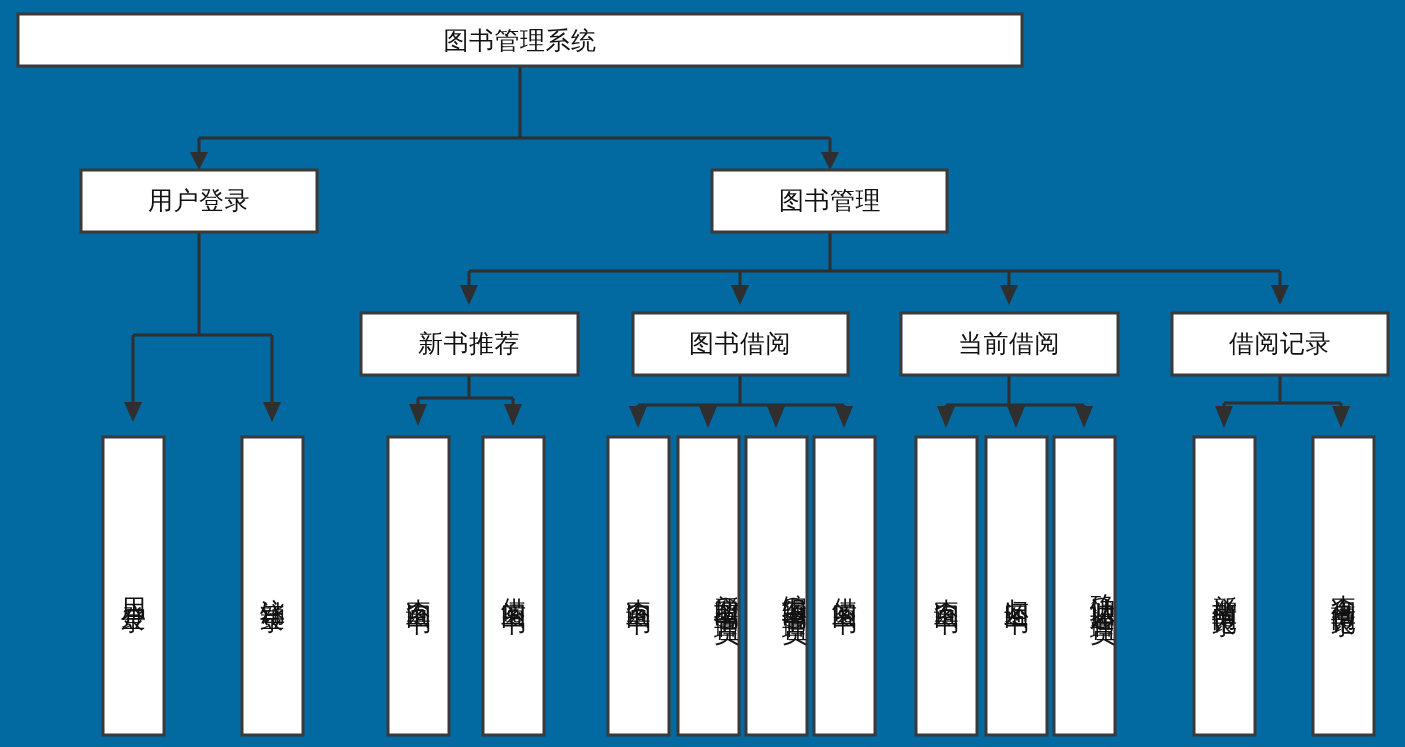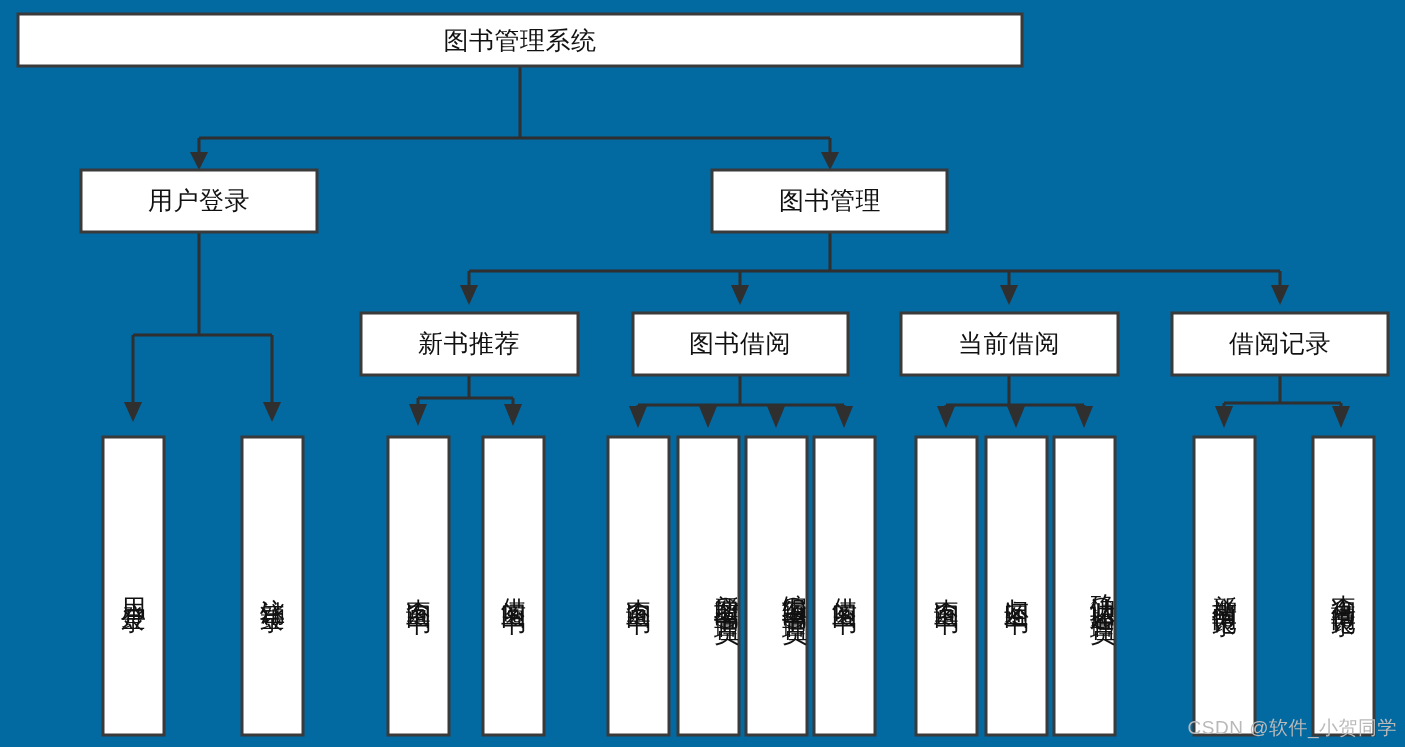--- a/index.html
+++ b/index.html
@@ -206,15 +206,14 @@
   <div class="vlabel-wrap" style="left: 746px; top: 437px; width: 61px; height: 298px; align-items: flex-start; justify-content: center; padding-top: 6px;">编辑图书（管理员）</div>
   <div class="vlabel-wrap" style="left: 814px; top: 437px; width: 61px; height: 298px; align-items: center; justify-content: center;">借阅图书</div>
 
   <div class="vlabel-wrap" style="left: 916px; top: 437px; width: 61px; height: 298px; align-items: center; justify-content: center;">查询图书</div>
   <div class="vlabel-wrap" style="left: 986px; top: 437px; width: 61px; height: 298px; align-items: center; justify-content: center;">归还图书</div>
   <div class="vlabel-wrap" style="left: 1054px; top: 437px; width: 61px; height: 298px; align-items: flex-start; justify-content: center; padding-top: 6px;">确认归还（管理员）</div>
 
   <div class="vlabel-wrap" style="left: 1194px; top: 437px; width: 61px; height: 298px; align-items: center; justify-content: center;">新增借阅记录</div>
   <div class="vlabel-wrap" style="left: 1313px; top: 437px; width: 61px; height: 298px; align-items: center; justify-content: center;">查询借阅记录</div>
 
-  <div class="watermark">CSDN @软件_小贺同学</div>
 
 </div>
 
 </body></html>

